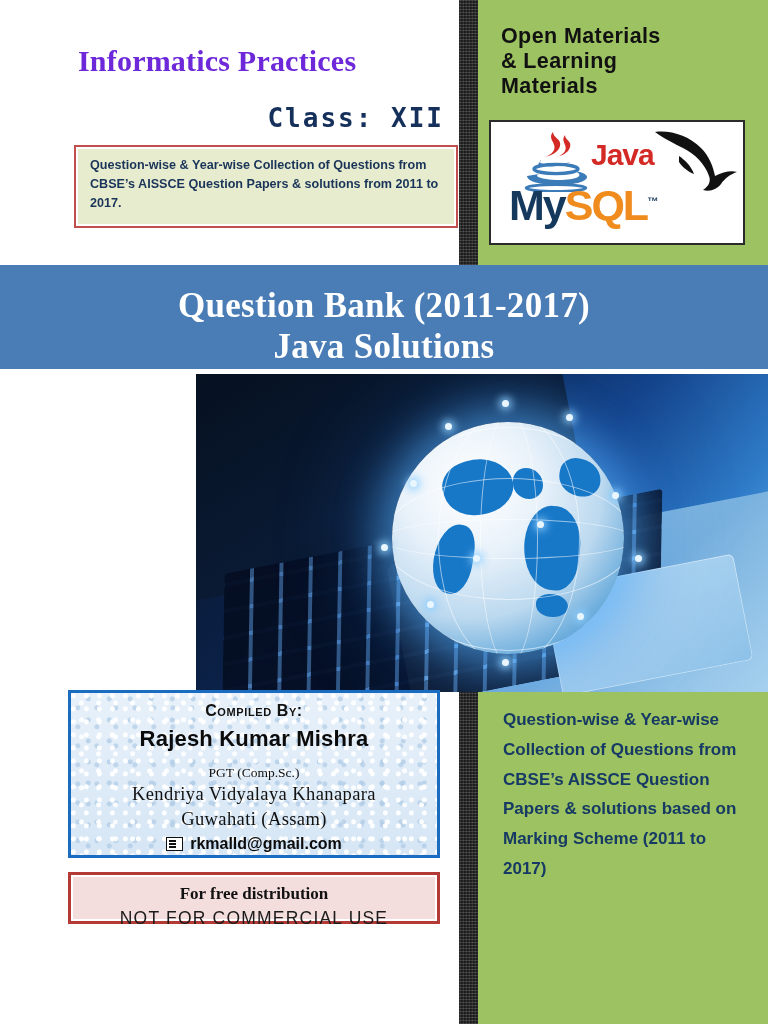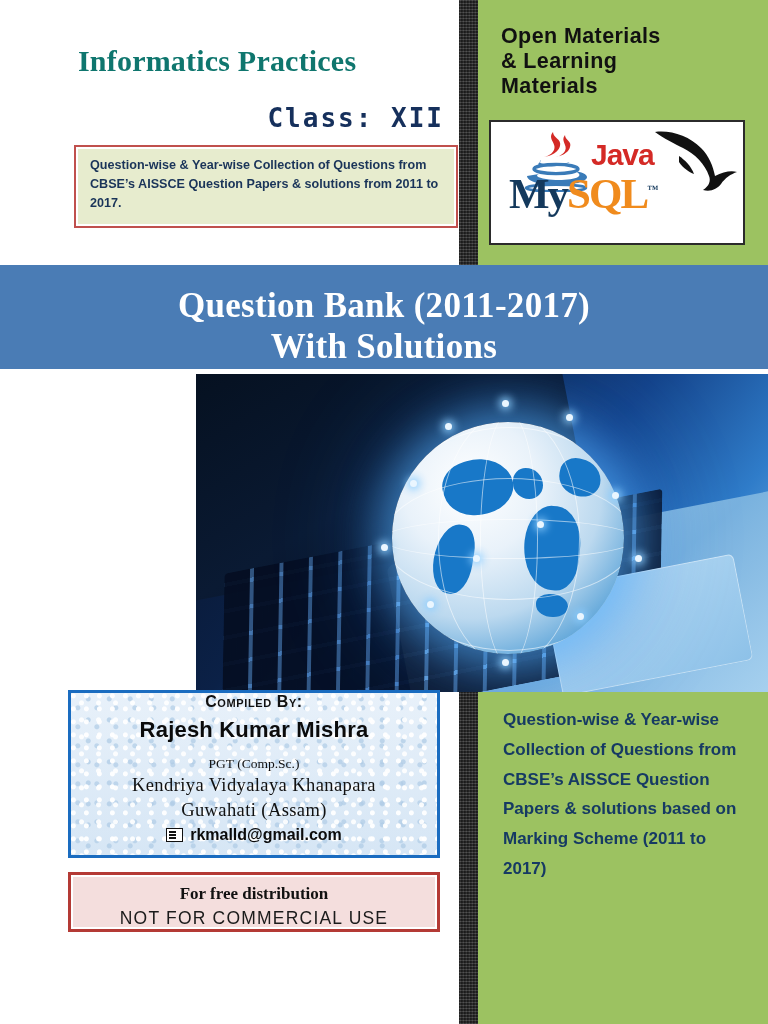--- a/index.html
+++ b/index.html
@@ -31,21 +31,21 @@
     background:
       repeating-linear-gradient(90deg, #2b2b2b 0 1px, #3d3d3d 1px 2px, #232323 2px 3px),
       repeating-linear-gradient(0deg, rgba(255,255,255,.10) 0 1px, rgba(0,0,0,.22) 1px 3px);
     background-blend-mode:overlay;
   }
 
   
   .subject-title{
     position:absolute;left:78px;top:44px;width:380px;
     font-family:"Liberation Serif", serif;
-    font-weight:bold;font-size:30px;color:#0f766e;letter-spacing:.2px;
+    font-weight:bold;font-size:30px;color:#6d28d9;letter-spacing:.2px;
   }
   .class-line{
     position:absolute;left:84px;top:103px;width:360px;
     font-family:"DejaVu Sans Mono", monospace;
     font-weight:bold;font-size:26px;color:#16305c;letter-spacing:2px;text-align:right;
   }
 
   
   .desc-box{
     position:absolute;left:74px;top:145px;width:384px;height:83px;
@@ -74,22 +74,22 @@
   }
   .logo-row{position:absolute;left:0;top:4px;width:256px;height:68px;}
   .java-mark{position:absolute;left:22px;top:4px;width:86px;height:62px;}
   .java-word{
     position:absolute;left:100px;top:12px;
     font-family:"Liberation Sans", sans-serif;
     font-size:30px;font-weight:bold;color:#d42a26;letter-spacing:-1px;
   }
   .dolphin{position:absolute;left:158px;top:0px;width:92px;height:70px;}
   .mysql-word{
-    position:absolute;left:18px;top:50px;width:230px;
-    font-family:Liberation Serif, serif;
+    position:absolute;left:18px;top:62px;width:230px;
+    font-family:Liberation Sans, sans-serif;
     font-weight:bold;font-size:43px;letter-spacing:-2px;line-height:1;
   }
   .mysql-my{color:#14395c;}
   .mysql-sql{color:#f08b1d;}
   .mysql-tm{font-size:11px;color:#14395c;vertical-align:super;letter-spacing:0;}
 
   
   .banner{
     position:absolute;left:0;top:265px;width:768px;height:104px;
     background:#4a7cb5;display:flex;align-items:center;justify-content:center;
@@ -169,21 +169,21 @@
     background-image:
       radial-gradient(circle at 18% 22%, rgba(255,255,255,.95) 0 2px, rgba(255,255,255,0) 3px),
       radial-gradient(circle at 62% 58%, rgba(255,255,255,.9) 0 2px, rgba(255,255,255,0) 3px),
       radial-gradient(circle at 82% 28%, rgba(176,204,230,.75) 0 2px, rgba(176,204,230,0) 3px),
       radial-gradient(circle at 36% 78%, rgba(176,204,230,.7) 0 2px, rgba(176,204,230,0) 3px),
       linear-gradient(180deg,#e8f1fa,#d6e6f5);
     background-size:13px 13px, 17px 17px, 21px 21px, 19px 19px, 100% 100%;
     text-align:center;
   }
   .cb-head{
-    font-weight:bold;font-size:16px;color:#111;
+    margin-top:9px;font-weight:bold;font-size:16px;color:#111;
     font-variant:small-caps;letter-spacing:.6px;
   }
   .cb-name{
     margin-top:6px;font-size:22px;font-weight:bold;color:#0b0b0b;letter-spacing:.2px;
   }
   .cb-desig{
     margin-top:13px;font-family:"Liberation Serif", serif;font-size:13.5px;color:#111;
   }
   .cb-school{
     margin-top:2px;font-family:"Liberation Serif", serif;font-size:18.5px;color:#111;
@@ -197,21 +197,21 @@
     width:15px;height:12px;border:1.6px solid #111;display:inline-block;position:relative;
     background:#fff;
   }
   .mail-icon:before{
     content:"";position:absolute;left:1.4px;top:2.2px;width:7px;height:1.4px;background:#111;
     box-shadow:0 3px 0 #111, 0 6px 0 #111;
   }
 
   
   .free-box{
-    position:absolute;left:68px;top:872px;width:372px;height:60px;
+    position:absolute;left:68px;top:872px;width:372px;height:52px;
     background:#f4dedd;border:3px solid #b43a35;box-sizing:border-box;
     box-shadow: inset 0 0 0 2px #ffffff;
     text-align:center;
   }
   .fb-line1{
     margin-top:9px;font-family:"Liberation Serif", serif;font-weight:bold;
     font-size:17px;color:#111;
   }
   .fb-line2{
     margin-top:4px;font-size:17.5px;color:#1b1b1b;letter-spacing:1.2px;
@@ -265,21 +265,21 @@
       </svg>
     </div>
     <div class="mysql-word">
       <span class="mysql-my">My</span><span class="mysql-sql">SQL</span><span class="mysql-tm">™</span>
     </div>
   </div>
 
   <div class="banner">
     <div class="banner-text">
       <div>Question Bank (2011-2017)</div>
-      <div>With Solutions</div>
+      <div>Java Solutions</div>
     </div>
   </div>
 
   <div class="hero">
     <div class="hero-bg"></div>
     <div class="hero-screen"></div>
     <div class="hero-laptop"></div>
     <div class="hero-keys"></div>
     <div class="hero-trackpad"></div>
 

